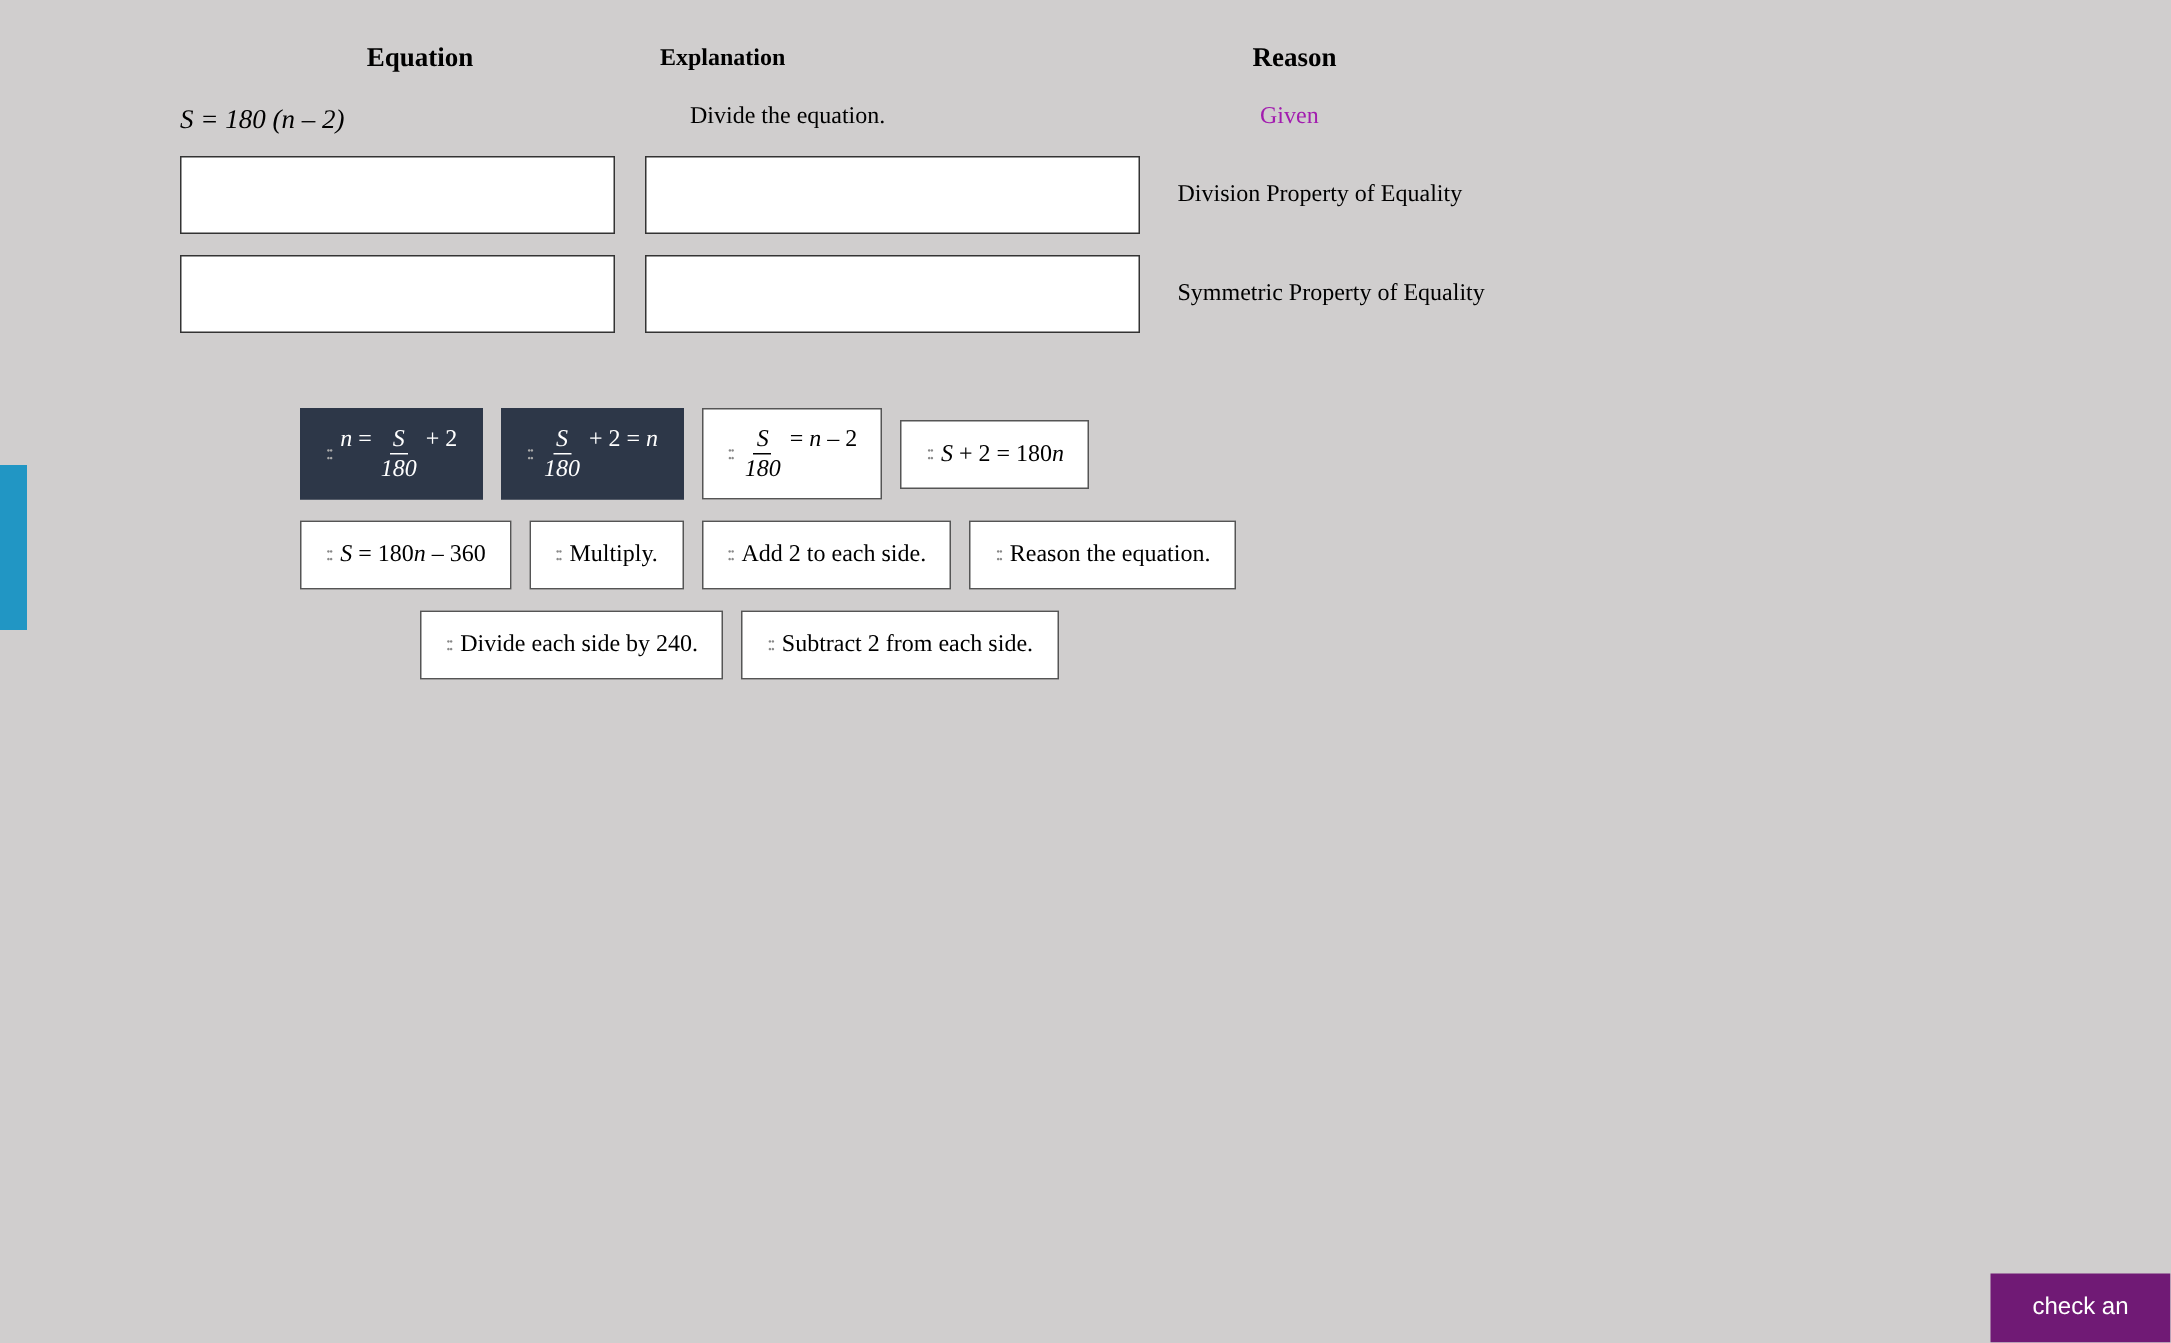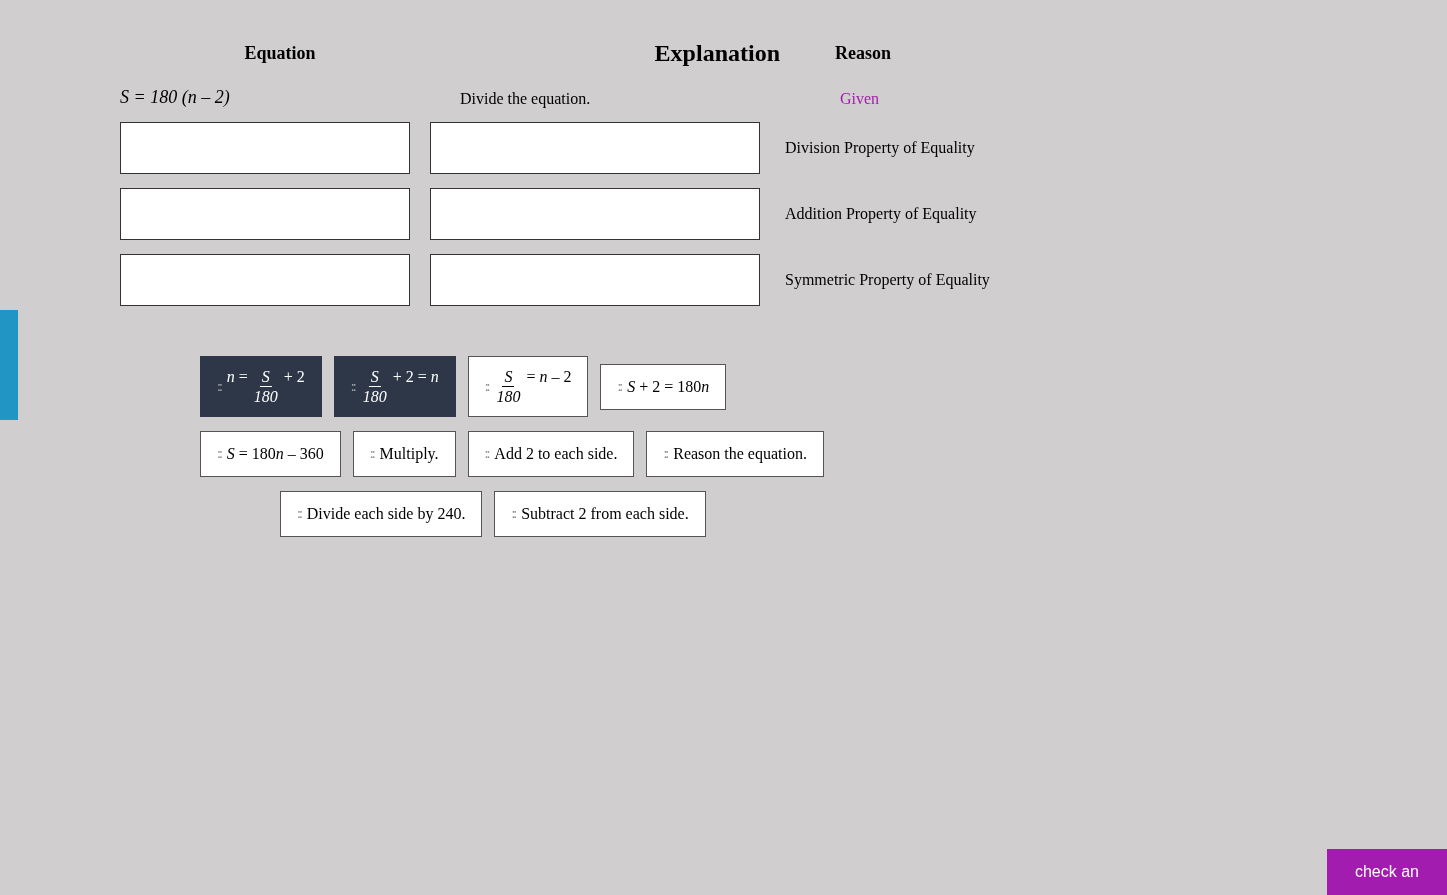--- a/index.html
+++ b/index.html
@@ -16,52 +16,52 @@
       position: absolute;
       left: 0;
       top: 310px;
       width: 18px;
       height: 110px;
       background-color: #2196c4;
       z-index: 10;
     }
 
     .main-content {
-      padding: 40px 60px 20px 80px;
+      padding: 28px 60px 20px 80px;
     }
 
     
     .header-row {
       display: flex;
       align-items: center;
       margin-bottom: 20px;
       padding-left: 40px;
     }
     .header-equation {
       width: 320px;
       font-weight: bold;
       font-size: 18px;
       text-align: center;
     }
     .header-explanation {
       width: 340px;
       font-weight: bold;
-      font-size: 24px;
-      text-align: right;
+      font-size: 16px;
+      text-align: left;
     }
     .header-reason {
       font-weight: bold;
       font-size: 18px;
       margin-left: 55px;
     }
 
     
     .data-row {
       display: flex;
-      align-items: flex-end;
+      align-items: flex-start;
       margin-bottom: 8px;
       padding-left: 40px;
       margin-top: 11px;
     }
     .equation-cell {
       font-size: 18px;
       font-style: italic;
       width: 320px;
     }
     .explanation-cell {
@@ -154,21 +154,21 @@
     }
     .fraction .denominator {
       padding: 0 2px;
       font-size: 16px;
     }
 
     .check-btn {
       position: absolute;
       bottom: 0;
       right: 0;
-      background: #a21caf;
+      background: #701a75;
       color: white;
       padding: 14px 28px;
       font-size: 16px;
       border: none;
       cursor: pointer;
     }
 
     .move-cursor {
       cursor: move;
     }
@@ -193,25 +193,20 @@
     <div class="explanation-cell" style="margin-left:20px;">Divide the equation.</div>
     <div class="reason-cell" style="margin-left:40px;">Given</div>
   </div>
 
   <div class="input-row" style="margin-top:14px;">
     <div class="input-equation-box"></div>
     <div class="input-explanation-box"></div>
     <div class="input-reason-label">Division Property of Equality</div>
   </div>
 
-  <div class="input-row" style="margin-top:14px;">
-    <div class="input-equation-box"></div>
-    <div class="input-explanation-box"></div>
-    <div class="input-reason-label">Addition Property of Equality</div>
-  </div>
 
   <div class="input-row" style="margin-top:14px;">
     <div class="input-equation-box"></div>
     <div class="input-explanation-box"></div>
     <div class="input-reason-label">Symmetric Property of Equality</div>
   </div>
 
   <div class="drag-area">
 
     <div class="drag-row">

